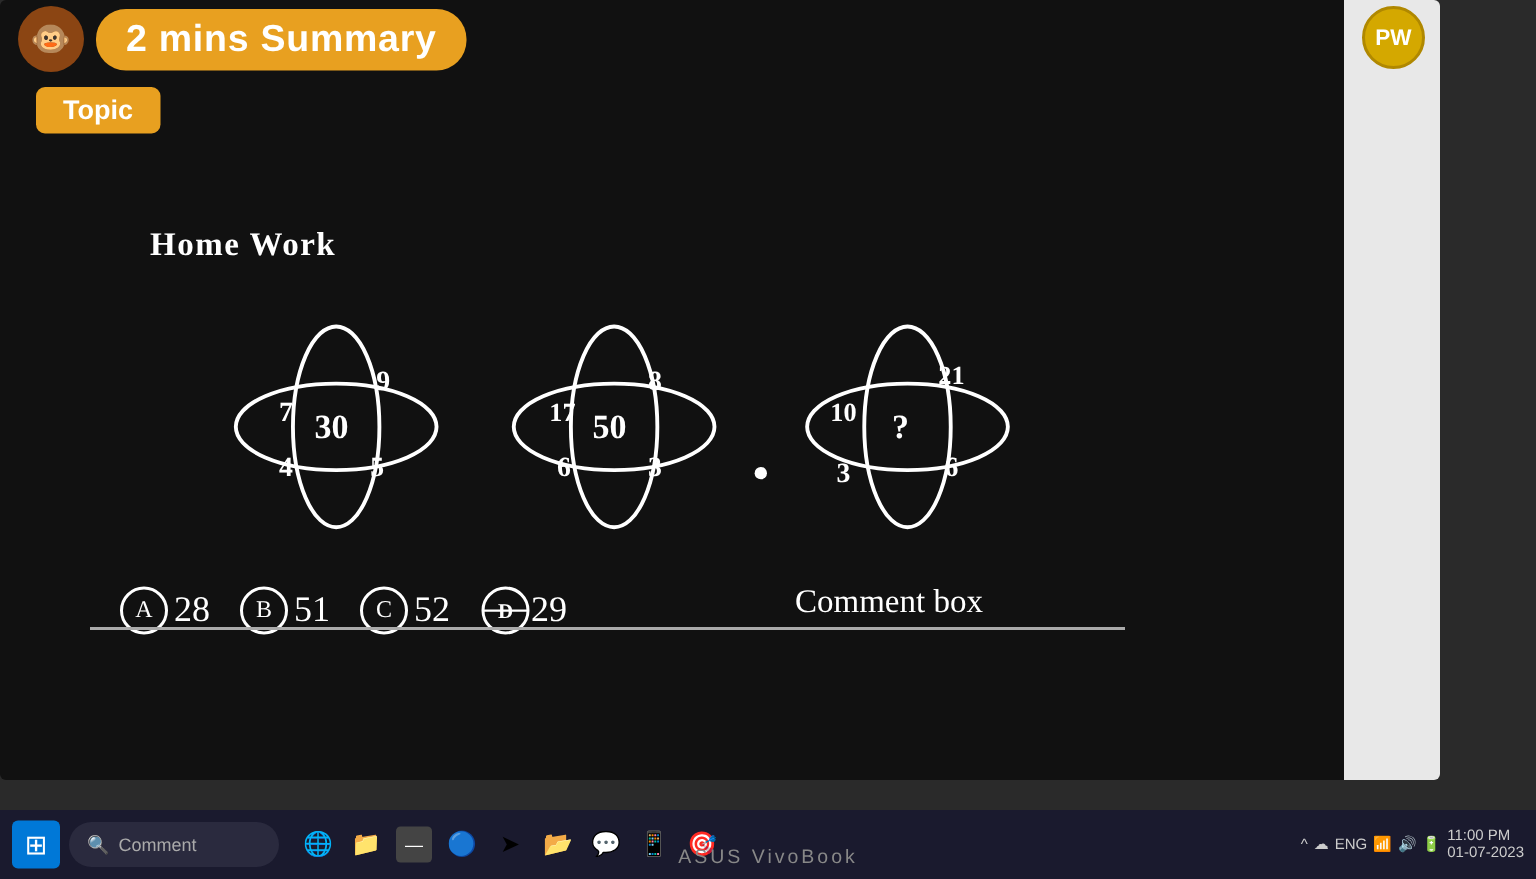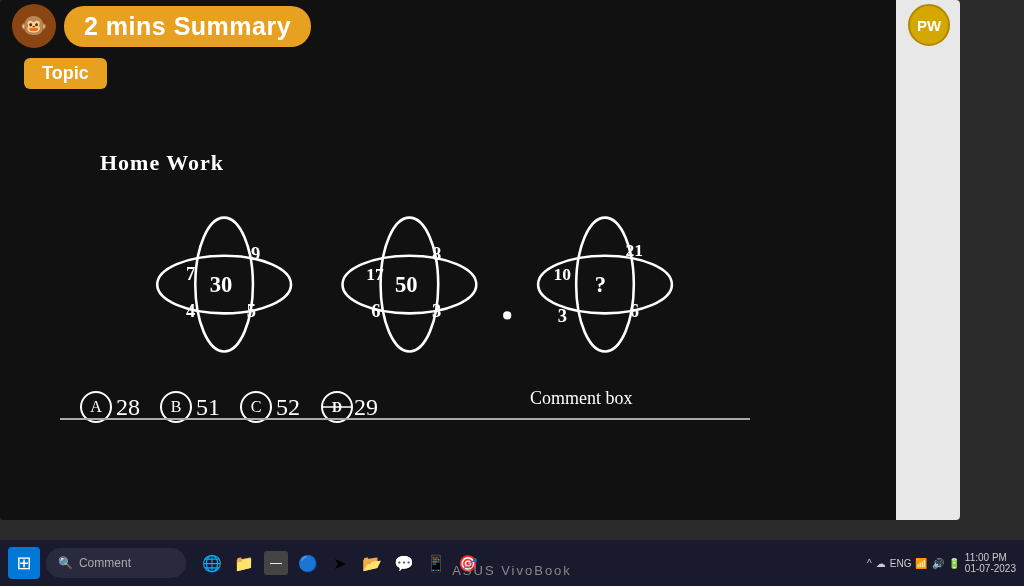--- a/index.html
+++ b/index.html
@@ -173,21 +173,21 @@
       margin-right: 4px;
       flex-shrink: 0;
     }
 
     .comment-box-label {
       position: absolute;
       top: 298px;
       left: 530px;
       color: #fff;
       font-family: 'Segoe Script', 'Comic Sans MS', cursive;
-      font-size: 18px;
+      font-size: 22px;
     }
 
     
     .line-bottom1 {
       position: absolute;
       bottom: 100px;
       left: 60px;
       width: 550px;
       height: 2px;
       background: #aaa;

